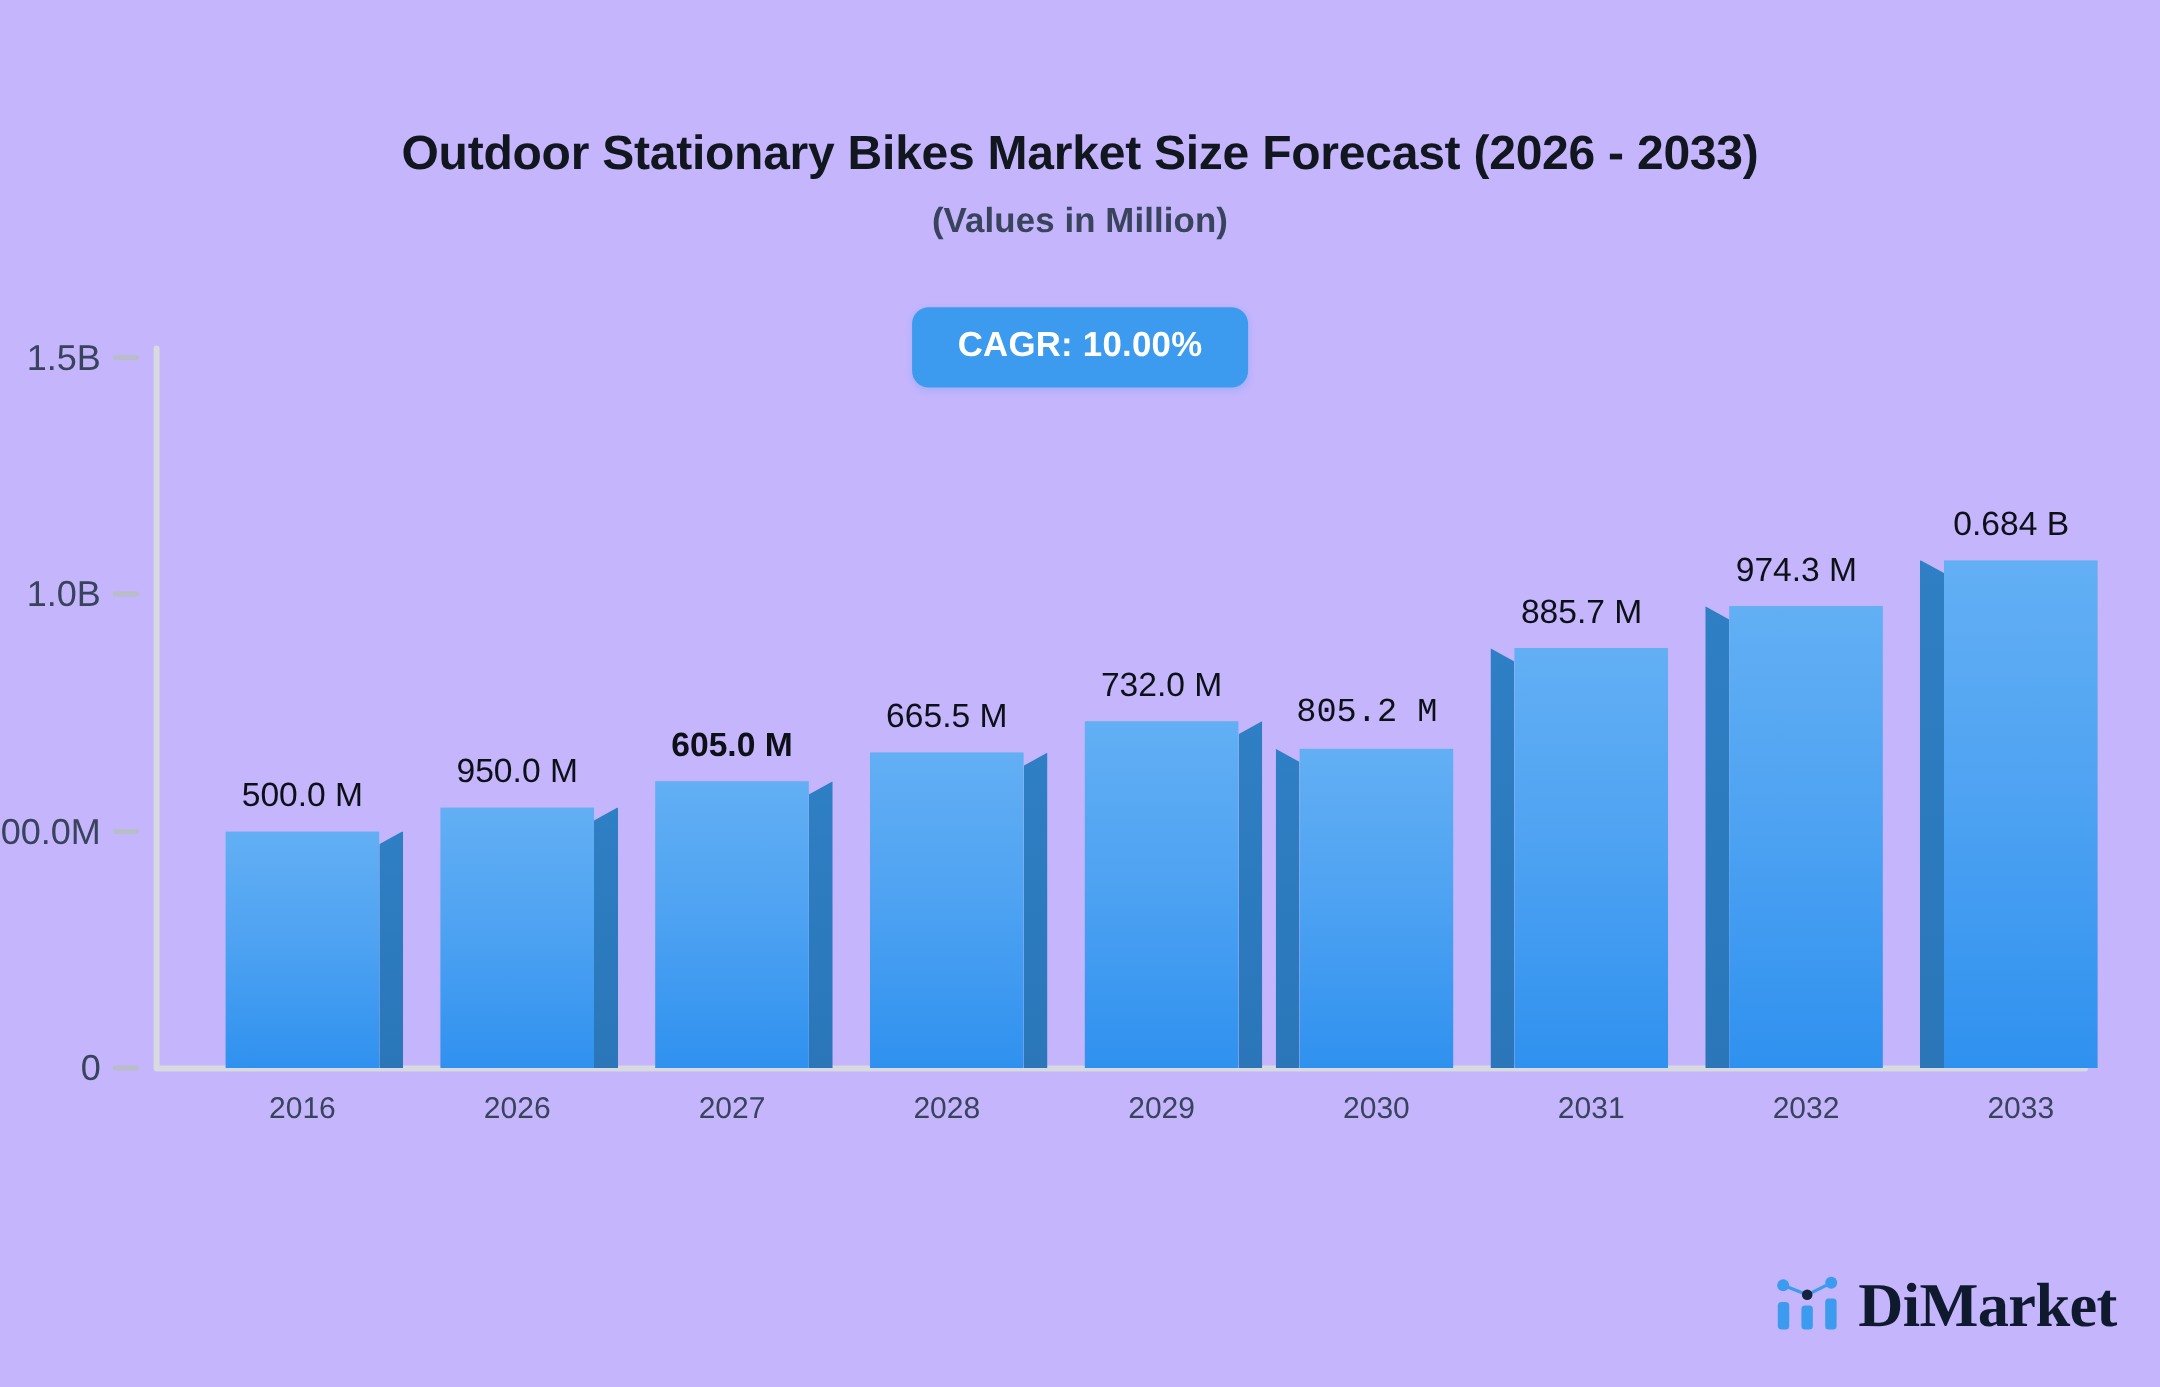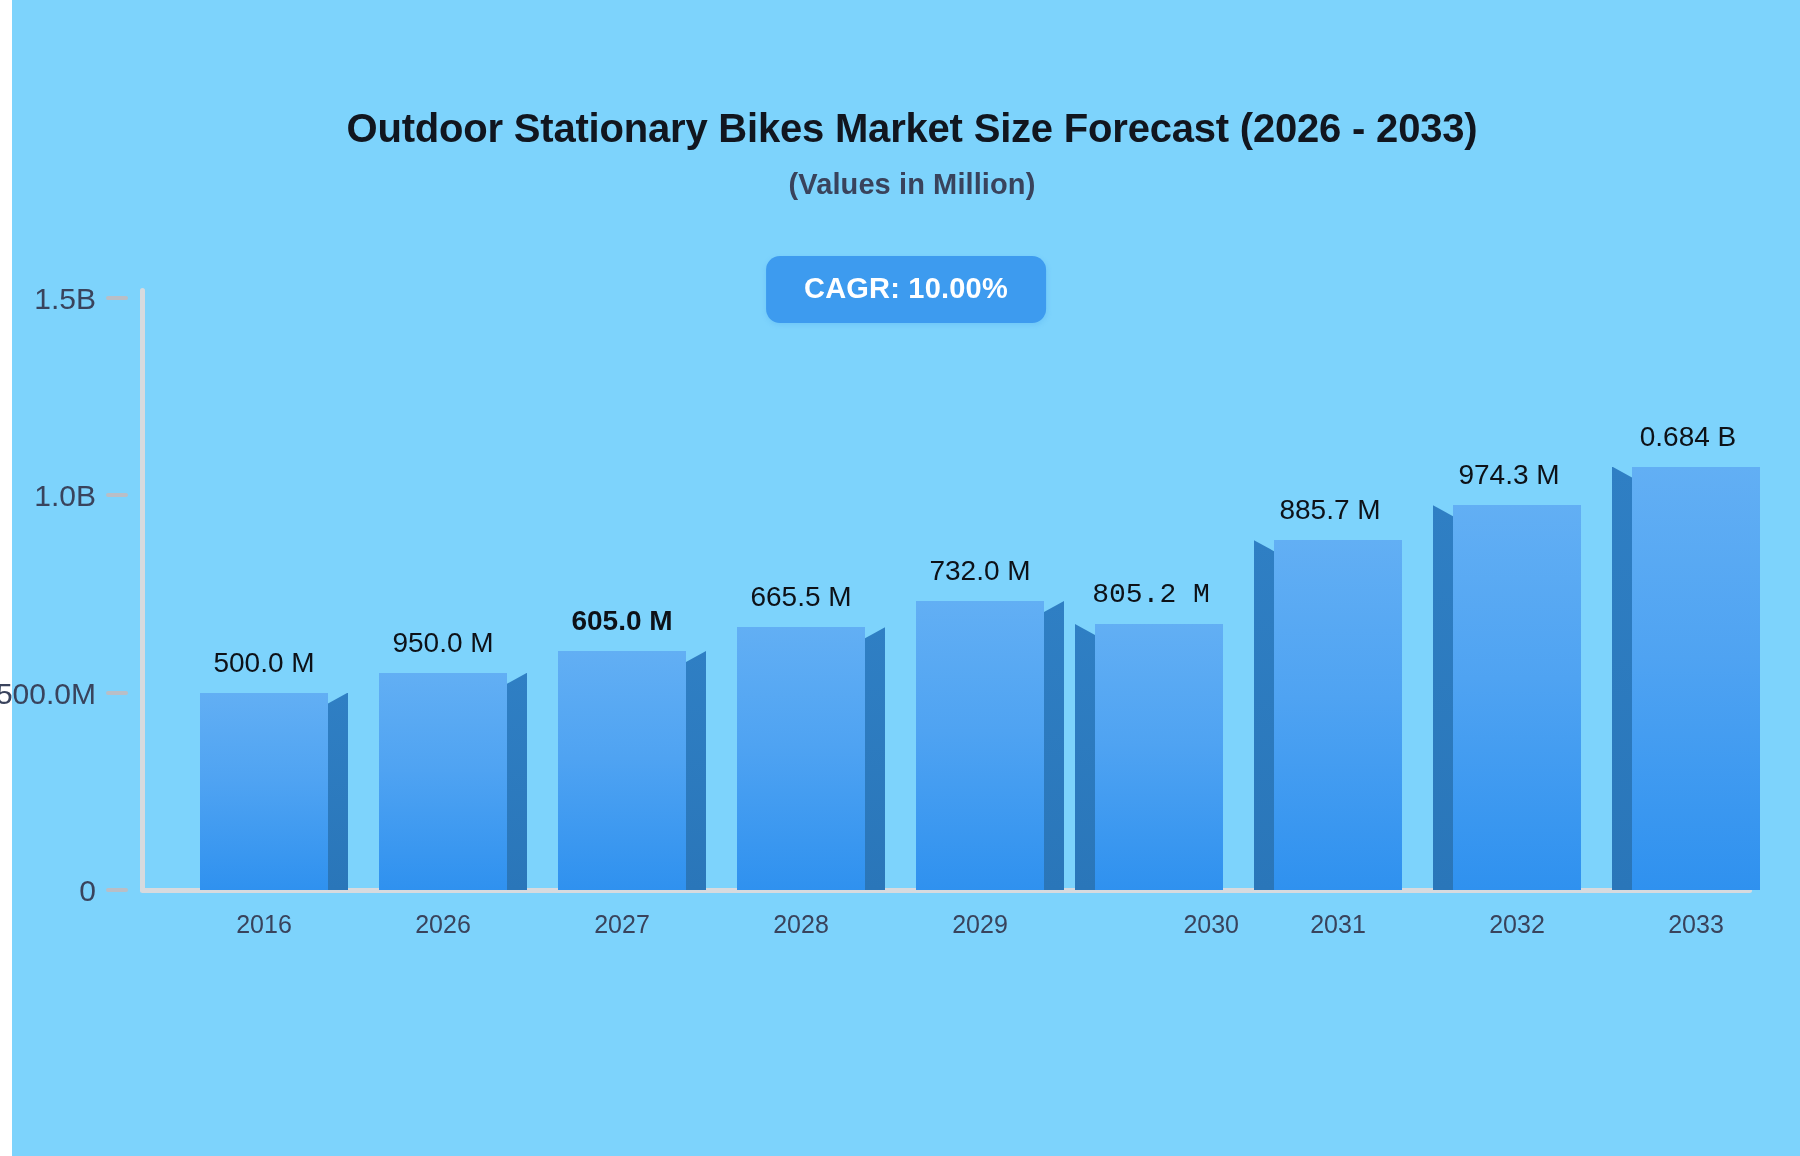--- a/index.html
+++ b/index.html
@@ -11,22 +11,21 @@
     width: 1800px;
     height: 1156px;
     font-family: "Liberation Sans", sans-serif;
     overflow: hidden;
     position: relative;
   }
 
   #chart-root {
     position: absolute;
     inset: 0;
-    background: #7dd3fc;
-    margin-left: 12px;
+    background: #c4b5fd;
   }
 
   
   .title-block {
     position: absolute;
     top: 106px;
     left: 0;
     width: 1800px;
     text-align: center;
     pointer-events: none;
@@ -268,21 +267,36 @@
           <div class="face"></div>
           <div class="value-label">0.684 B</div>
         </div>
       </div>
     <div id="xticks">
         <div class="xtick-label" style="left: 172px;">2016</div>
         <div class="xtick-label" style="left: 351px;">2026</div>
         <div class="xtick-label" style="left: 530px;">2027</div>
         <div class="xtick-label" style="left: 709px;">2028</div>
         <div class="xtick-label" style="left: 888px;">2029</div>
-        <div class="xtick-label" style="left: 1067px; text-align: right;">2030</div>
+        <div class="xtick-label" style="left: 1067px;">2030</div>
         <div class="xtick-label" style="left: 1246px;">2031</div>
         <div class="xtick-label" style="left: 1425px;">2032</div>
         <div class="xtick-label" style="left: 1604px;">2033</div>
       </div>
   </div>
 
+  <div class="logo">
+    <span class="logo-mark">
+      <svg width="58" height="50" viewBox="0 0 58 50" xmlns="http://www.w3.org/2000/svg">
+        <line x1="9" y1="10" x2="29" y2="18" stroke="#3d9bef" stroke-width="2.6"></line>
+        <line x1="29" y1="18" x2="49" y2="8" stroke="#3d9bef" stroke-width="2.6"></line>
+        <circle cx="9" cy="10" r="5" fill="#3d9bef"></circle>
+        <circle cx="29" cy="18" r="4.4" fill="#14233d"></circle>
+        <circle cx="49" cy="8" r="5" fill="#3d9bef"></circle>
+        <rect x="4.5" y="24" width="9.5" height="23" rx="3" fill="#3d9bef"></rect>
+        <rect x="24.2" y="27" width="9.5" height="20" rx="3" fill="#3d9bef"></rect>
+        <rect x="44" y="21" width="9.5" height="26" rx="3" fill="#3d9bef"></rect>
+      </svg>
+    </span>
+    <span class="logo-text">DiMarket</span>
+  </div>
 
 </div>
 
 </body></html>

